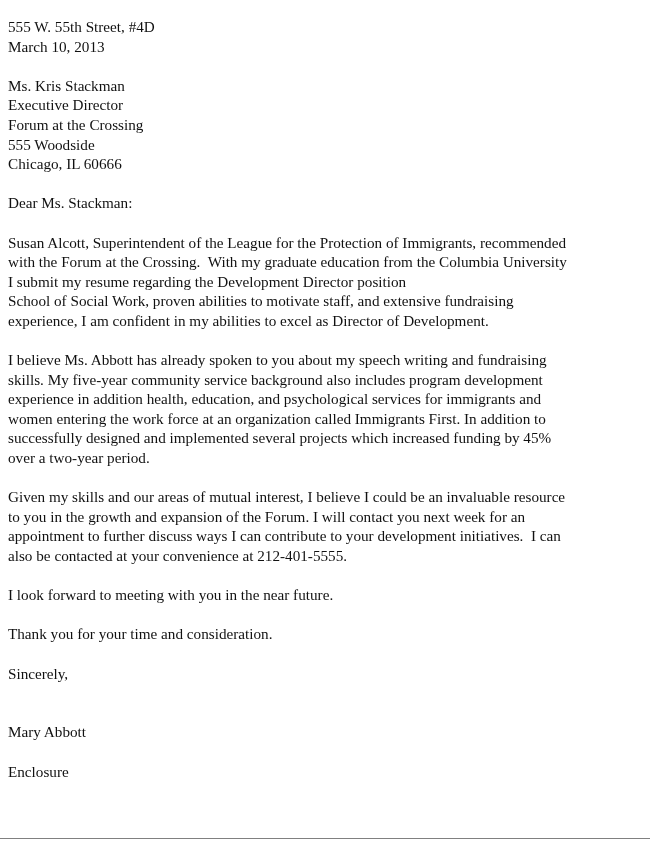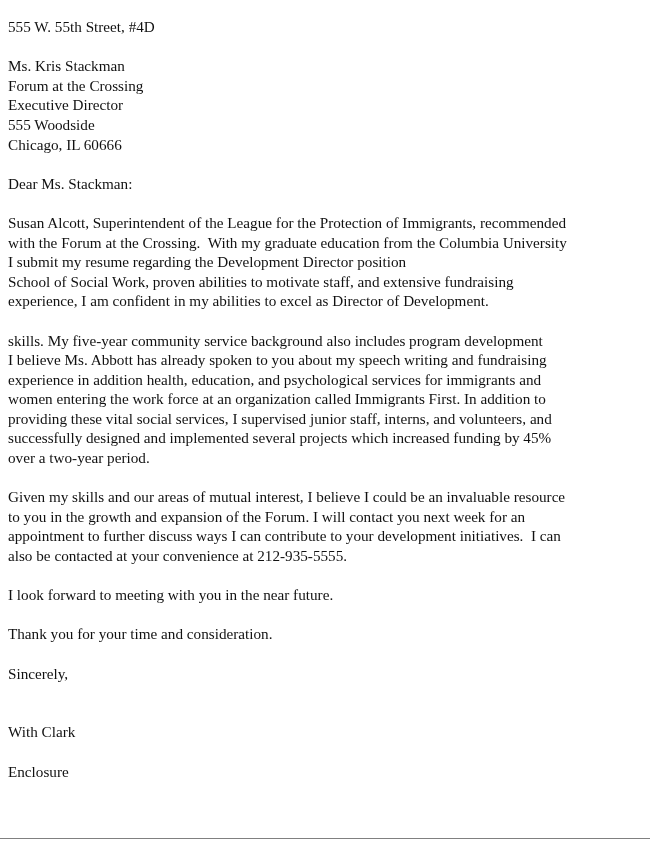--- a/index.html
+++ b/index.html
@@ -69,28 +69,29 @@
 </style>
 </head>
 <body>
 
 <div class="page">
 
   <div class="letter-body">
 
     <div class="block">
       <span class="line">555 W. 55th Street, #4D</span>
+      <span class="line">March 10, 2013</span>
     </div>
 
     <div class="gap-1"></div>
 
     <div class="block">
       <span class="line">Ms. Kris Stackman</span>
+      <span class="line">Executive Director</span>
       <span class="line">Forum at the Crossing</span>
-      <span class="line">Executive Director</span>
       <span class="line">555 Woodside</span>
       <span class="line">Chicago, IL 60666</span>
     </div>
 
     <div class="gap-1"></div>
 
     <div class="block">
       <span class="line">Dear Ms. Stackman:</span>
     </div>
 
@@ -100,36 +101,35 @@
       <span class="line">Susan Alcott, Superintendent of the League for the Protection of Immigrants, recommended</span>
       <span class="line">with the Forum at the Crossing.  With my graduate education from the Columbia University</span>
       <span class="line">I submit my resume regarding the Development Director position</span>
       <span class="line">School of Social Work, proven abilities to motivate staff, and extensive fundraising</span>
       <span class="line">experience, I am confident in my abilities to excel as Director of Development.</span>
     </div>
 
     <div class="gap-1"></div>
 
     <div class="block">
+      <span class="line">I believe Ms. Abbott has already spoken to you about my speech writing and fundraising</span>
       <span class="line">skills. My five-year community service background also includes program development</span>
-      <span class="line">I believe Ms. Abbott has already spoken to you about my speech writing and fundraising</span>
       <span class="line">experience in addition health, education, and psychological services for immigrants and</span>
       <span class="line">women entering the work force at an organization called Immigrants First. In addition to</span>
-      <span class="line">providing these vital social services, I supervised junior staff, interns, and volunteers, and</span>
       <span class="line">successfully designed and implemented several projects which increased funding by 45%</span>
       <span class="line">over a two-year period.</span>
     </div>
 
     <div class="gap-1"></div>
 
     <div class="block">
       <span class="line">Given my skills and our areas of mutual interest, I believe I could be an invaluable resource</span>
       <span class="line">to you in the growth and expansion of the Forum. I will contact you next week for an</span>
       <span class="line">appointment to further discuss ways I can contribute to your development initiatives.  I can</span>
-      <span class="line">also be contacted at your convenience at 212-935-5555.</span>
+      <span class="line">also be contacted at your convenience at 212-401-5555.</span>
     </div>
 
     <div class="gap-1"></div>
 
     <div class="block">
       <span class="line">I look forward to meeting with you in the near future.</span>
     </div>
 
     <div class="gap-1"></div>
 
@@ -139,21 +139,21 @@
 
     <div class="gap-1"></div>
 
     <div class="block">
       <span class="line">Sincerely,</span>
     </div>
 
     <div class="gap-3"></div>
 
     <div class="block">
-      <span class="line">With Clark</span>
+      <span class="line">Mary Abbott</span>
     </div>
 
     <div class="gap-1"></div>
 
     <div class="block">
       <span class="line">Enclosure</span>
     </div>
 
   </div>
 

